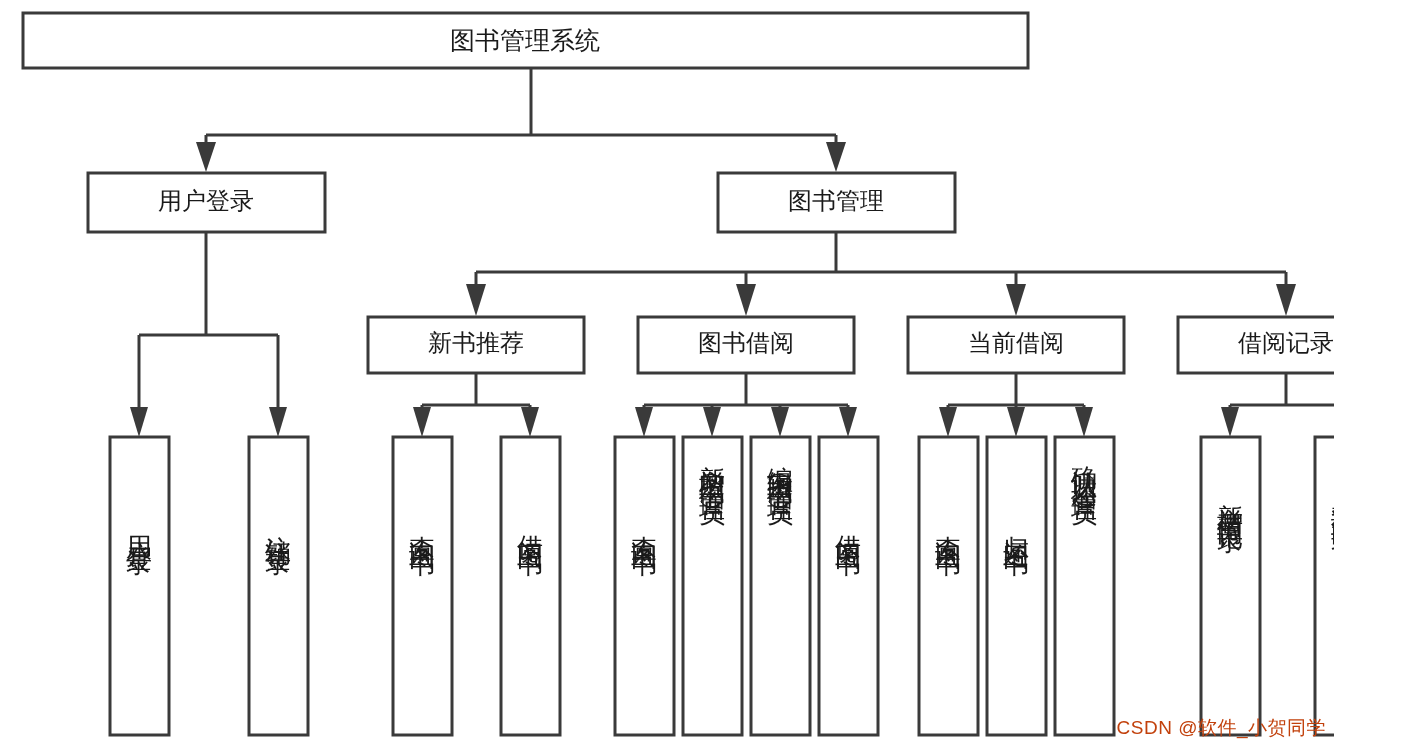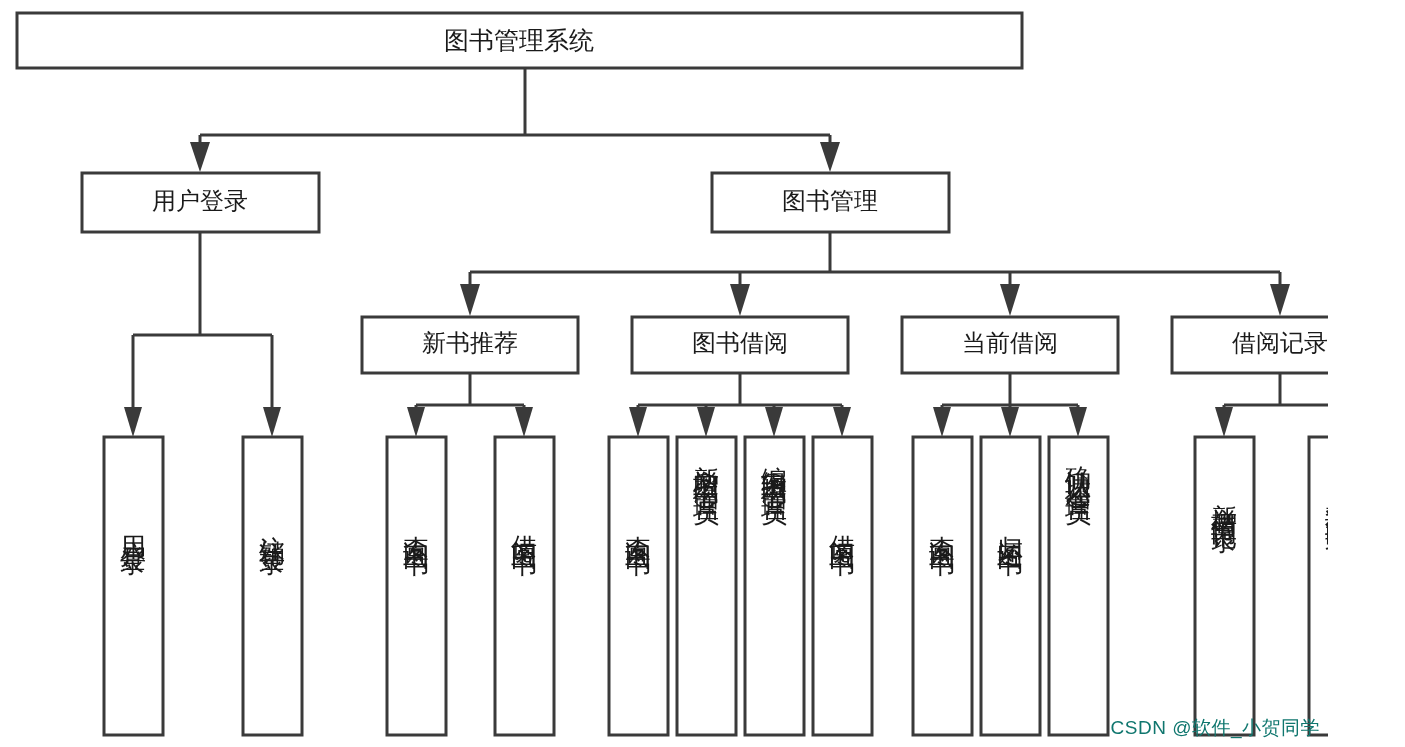--- a/index.html
+++ b/index.html
@@ -9,20 +9,21 @@
   }
   body {
     font-family: "Liberation Sans", "DejaVu Sans", sans-serif;
   }
   #diagram-root {
     position: relative;
     width: 1328px;
     height: 747px;
     background: #ffffff;
     overflow: hidden;
+    margin-left: 6px;
   }
   svg#diagram-svg {
     position: absolute;
     left: 0;
     top: 0;
     width: 1405px;
     height: 747px;
   }
   .node-box {
     fill: #ffffff;
@@ -74,21 +75,21 @@
     letter-spacing: 5px;
     color: #1a1a1a;
     white-space: nowrap;
   }
   .watermark {
     position: absolute;
     right: 8px;
     bottom: 6px;
     font-family: "Liberation Sans", "DejaVu Sans", sans-serif;
     font-size: 19px;
-    color: #0f766e;
+    color: #c2410c;
     white-space: nowrap;
     letter-spacing: 0.5px;
   }
 </style>
 </head>
 <body>
 
 <div id="diagram-root">
 
   <svg id="diagram-svg" viewBox="0 0 1405 747">

